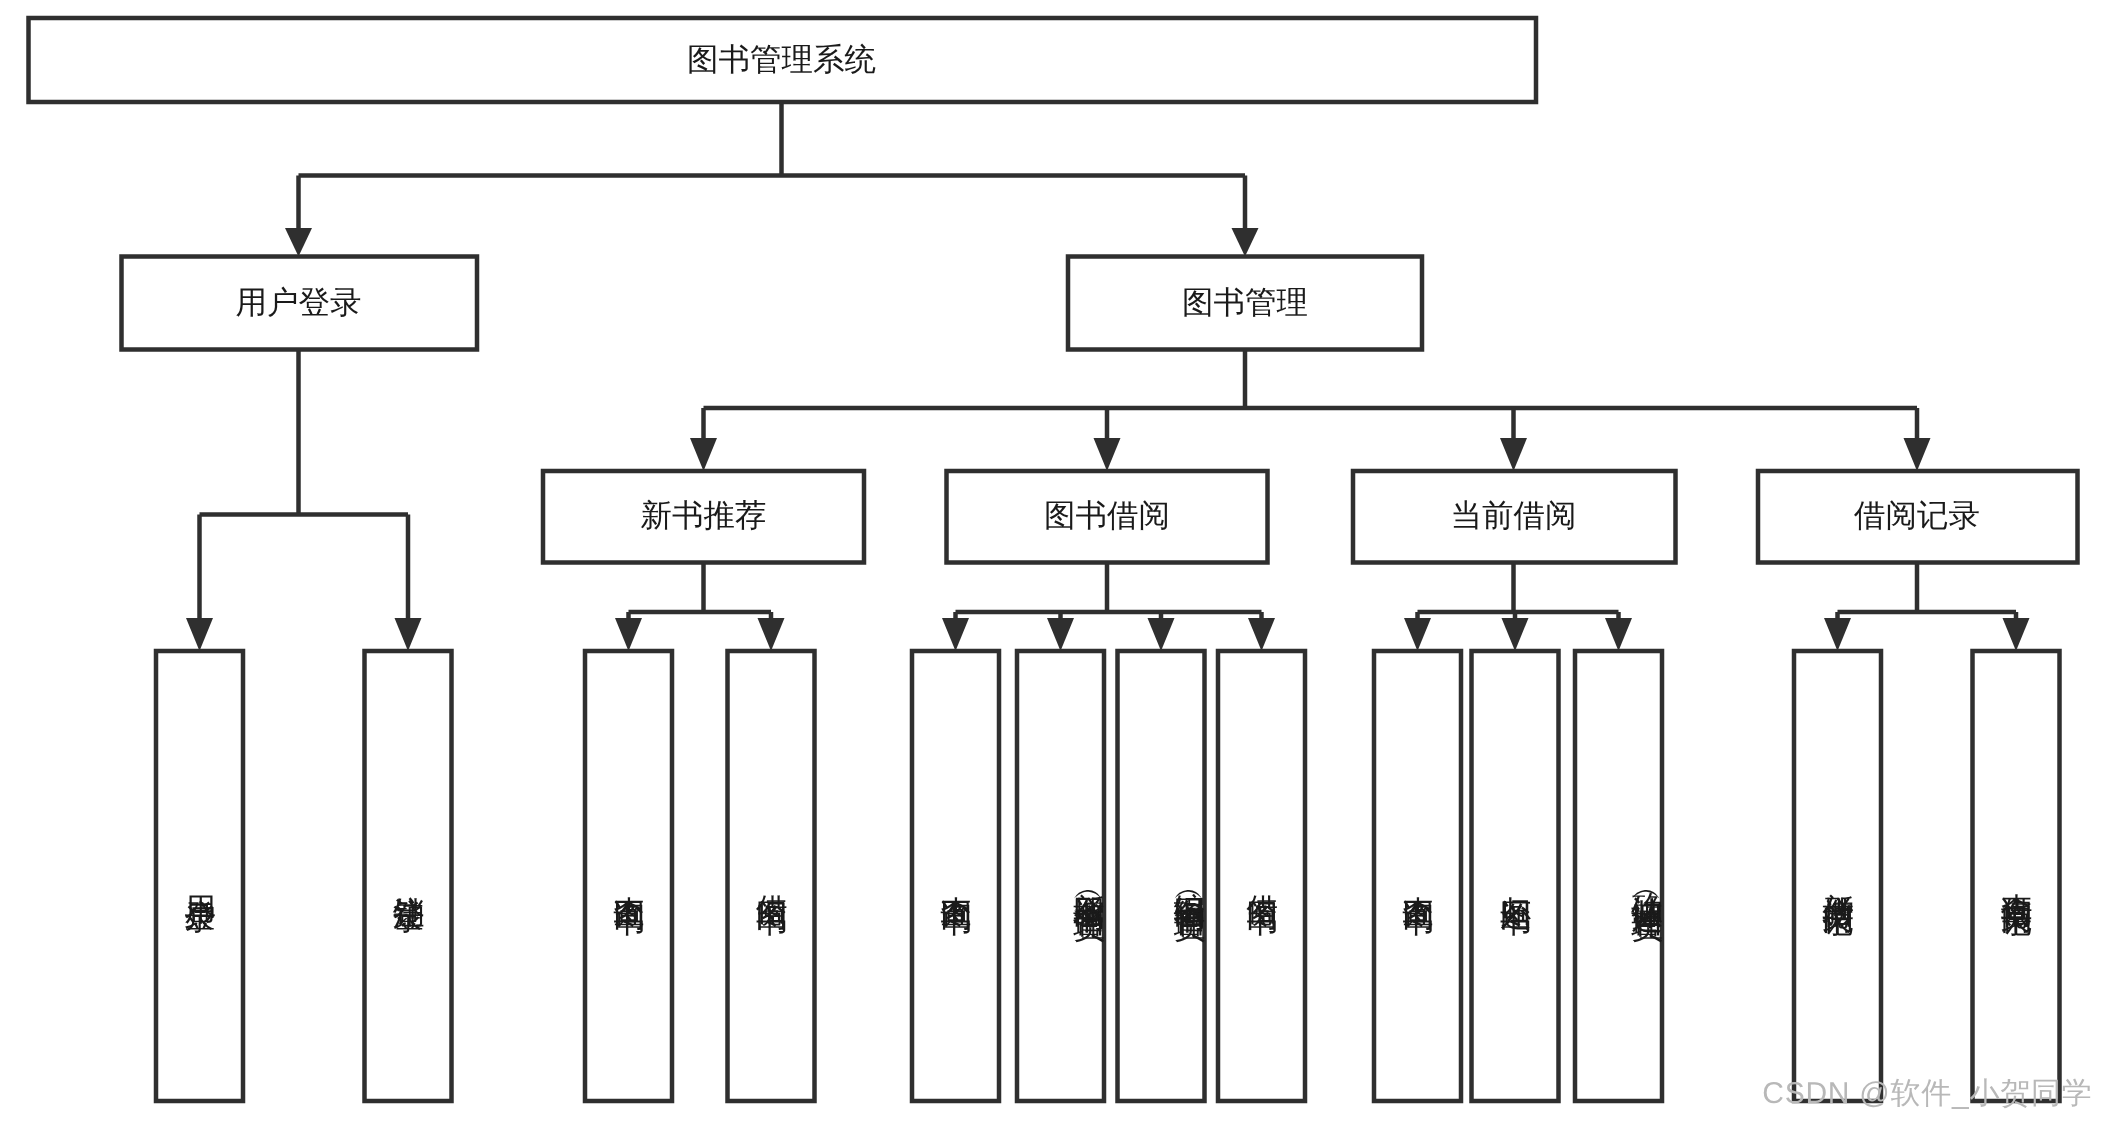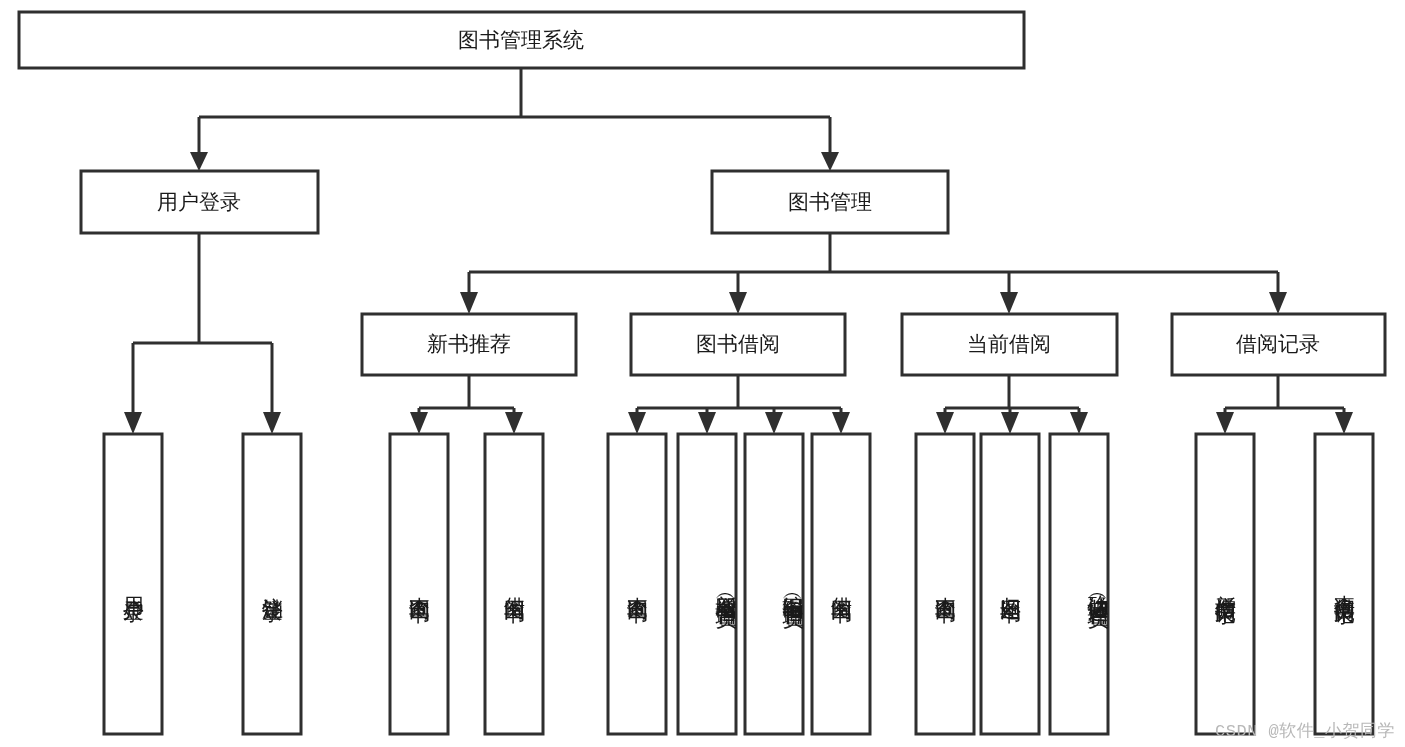--- a/index.html
+++ b/index.html
@@ -66,22 +66,22 @@
     text-align: center;
     display: flex;
     align-items: center;
     justify-content: center;
     pointer-events: none;
   }
   .watermark {
     position: absolute;
     right: 10px;
     bottom: 5px;
-    font-family: Liberation Mono, monospace;
-    font-size: 17px;
+    font-family: Liberation Sans, sans-serif;
+    font-size: 20px;
     color: #b8b8b8;
     letter-spacing: 0.5px;
     white-space: nowrap;
   }
 </style>
 </head>
 <body>
 
 <div id="diagram-root">
 

